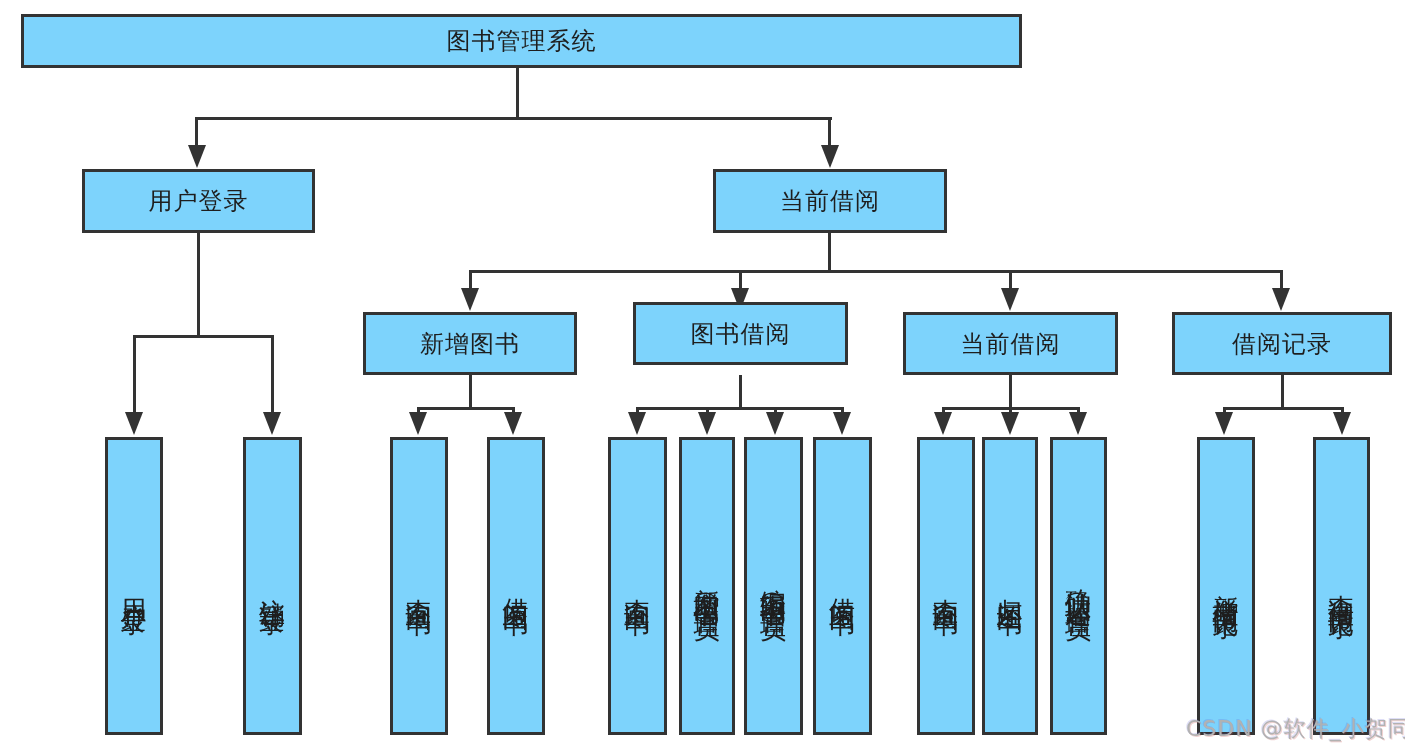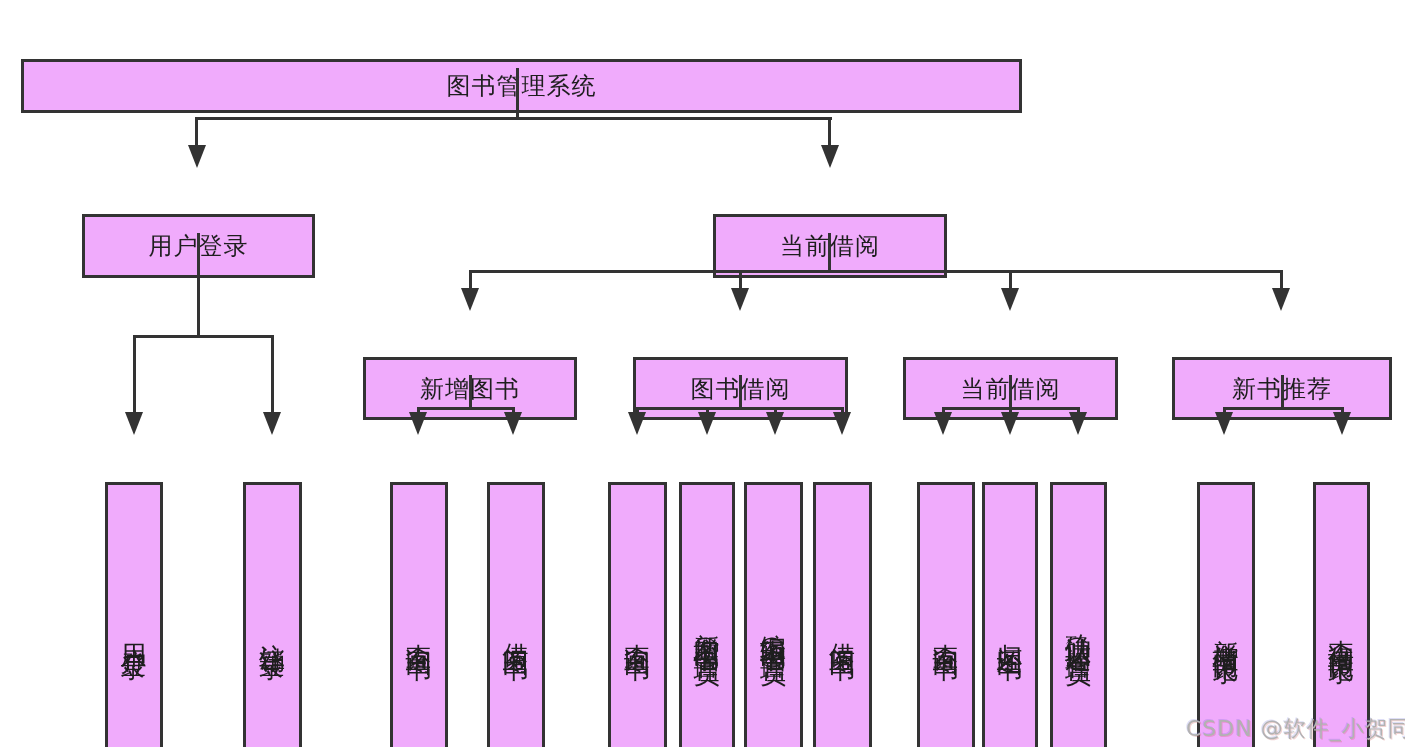--- a/index.html
+++ b/index.html
@@ -2,22 +2,22 @@
 <html style="--line: #333333; --box-border: #333333; --text: #1e1e1e; --watermark-text: #b2b2b2; --background: #ffffff;"><head>
 <meta charset="utf-8">
 <style>
   :root{
     --line:#333333; --box-border:#333333; --text:#1e1e1e;
     --watermark-text:#b2b2b2; --background:#ffffff;
   }
   *{margin:0;padding:0;box-sizing:border-box;}
   body{background:var(--background,#ffffff);font-family:"DejaVu Sans","Liberation Sans",sans-serif;}
   .stage{position:relative;width:1405px;height:747px;background:var(--background,#ffffff);overflow:hidden;}
-  .box{position:absolute;border:3px solid var(--box-border,#333);background:#f0abfc;
-       display:flex;align-items:center;justify-content:center;color:var(--text,#1e1e1e);margin-top:45px;}
+  .box{position:absolute;border:3px solid var(--box-border,#333);background:#7dd3fc;
+       display:flex;align-items:center;justify-content:center;color:var(--text,#1e1e1e);}
   .hbox{font-size:24px;letter-spacing:1px;white-space:nowrap;}
   .vbox{top:437px;height:298px;}
   .vbox span{writing-mode:vertical-rl;text-orientation:mixed;font-size:26px;
              letter-spacing:4px;line-height:1;white-space:nowrap;}
   .vline,.hline{position:absolute;background:var(--line,#333);}
   .vline{width:3px;} .hline{height:3px;}
   .ah{position:absolute;width:0;height:0;border-left:9px solid transparent;
       border-right:9px solid transparent;border-top:23px solid var(--line,#333);}
   .watermark{position:absolute;left:1186px;top:714px;font-size:22px;letter-spacing:1px;
              color:var(--watermark-text,#b2b2b2);white-space:nowrap;
@@ -60,28 +60,28 @@
   <div class="vline" style="left:739px;top:270px;height:19px;"></div>
   <div class="ah" style="left:731px;top:288px;"></div>
   <div class="vline" style="left:1009px;top:270px;height:19px;"></div>
   <div class="ah" style="left:1001px;top:288px;"></div>
   <div class="vline" style="left:1280px;top:270px;height:19px;"></div>
   <div class="ah" style="left:1272px;top:288px;"></div>
 
   <div class="box hbox" style="left:363px;top:312px;width:214px;height:63px;">
     <span>新增图书</span>
   </div>
-  <div class="box hbox" style="left:633px;top:312px;width:215px;height:63px;">
+  <div class="box hbox" style="left:633px;top:302px;width:215px;height:63px;">
     <span>图书借阅</span>
   </div>
   <div class="box hbox" style="left:903px;top:312px;width:215px;height:63px;">
     <span>当前借阅</span>
   </div>
   <div class="box hbox" style="left:1172px;top:312px;width:220px;height:63px;">
-    <span>新书推荐</span>
+    <span>借阅记录</span>
   </div>
 
   <div class="vline" style="left:469px;top:375px;height:35px;"></div>
   <div class="hline" style="left:417px;top:407px;width:98px;"></div>
   <div class="vline" style="left:417px;top:407px;height:6px;"></div>
   <div class="ah" style="left:409px;top:412px;"></div>
   <div class="vline" style="left:512px;top:407px;height:6px;"></div>
   <div class="ah" style="left:504px;top:412px;"></div>
 
   <div class="vline" style="left:739px;top:375px;height:35px;"></div>

